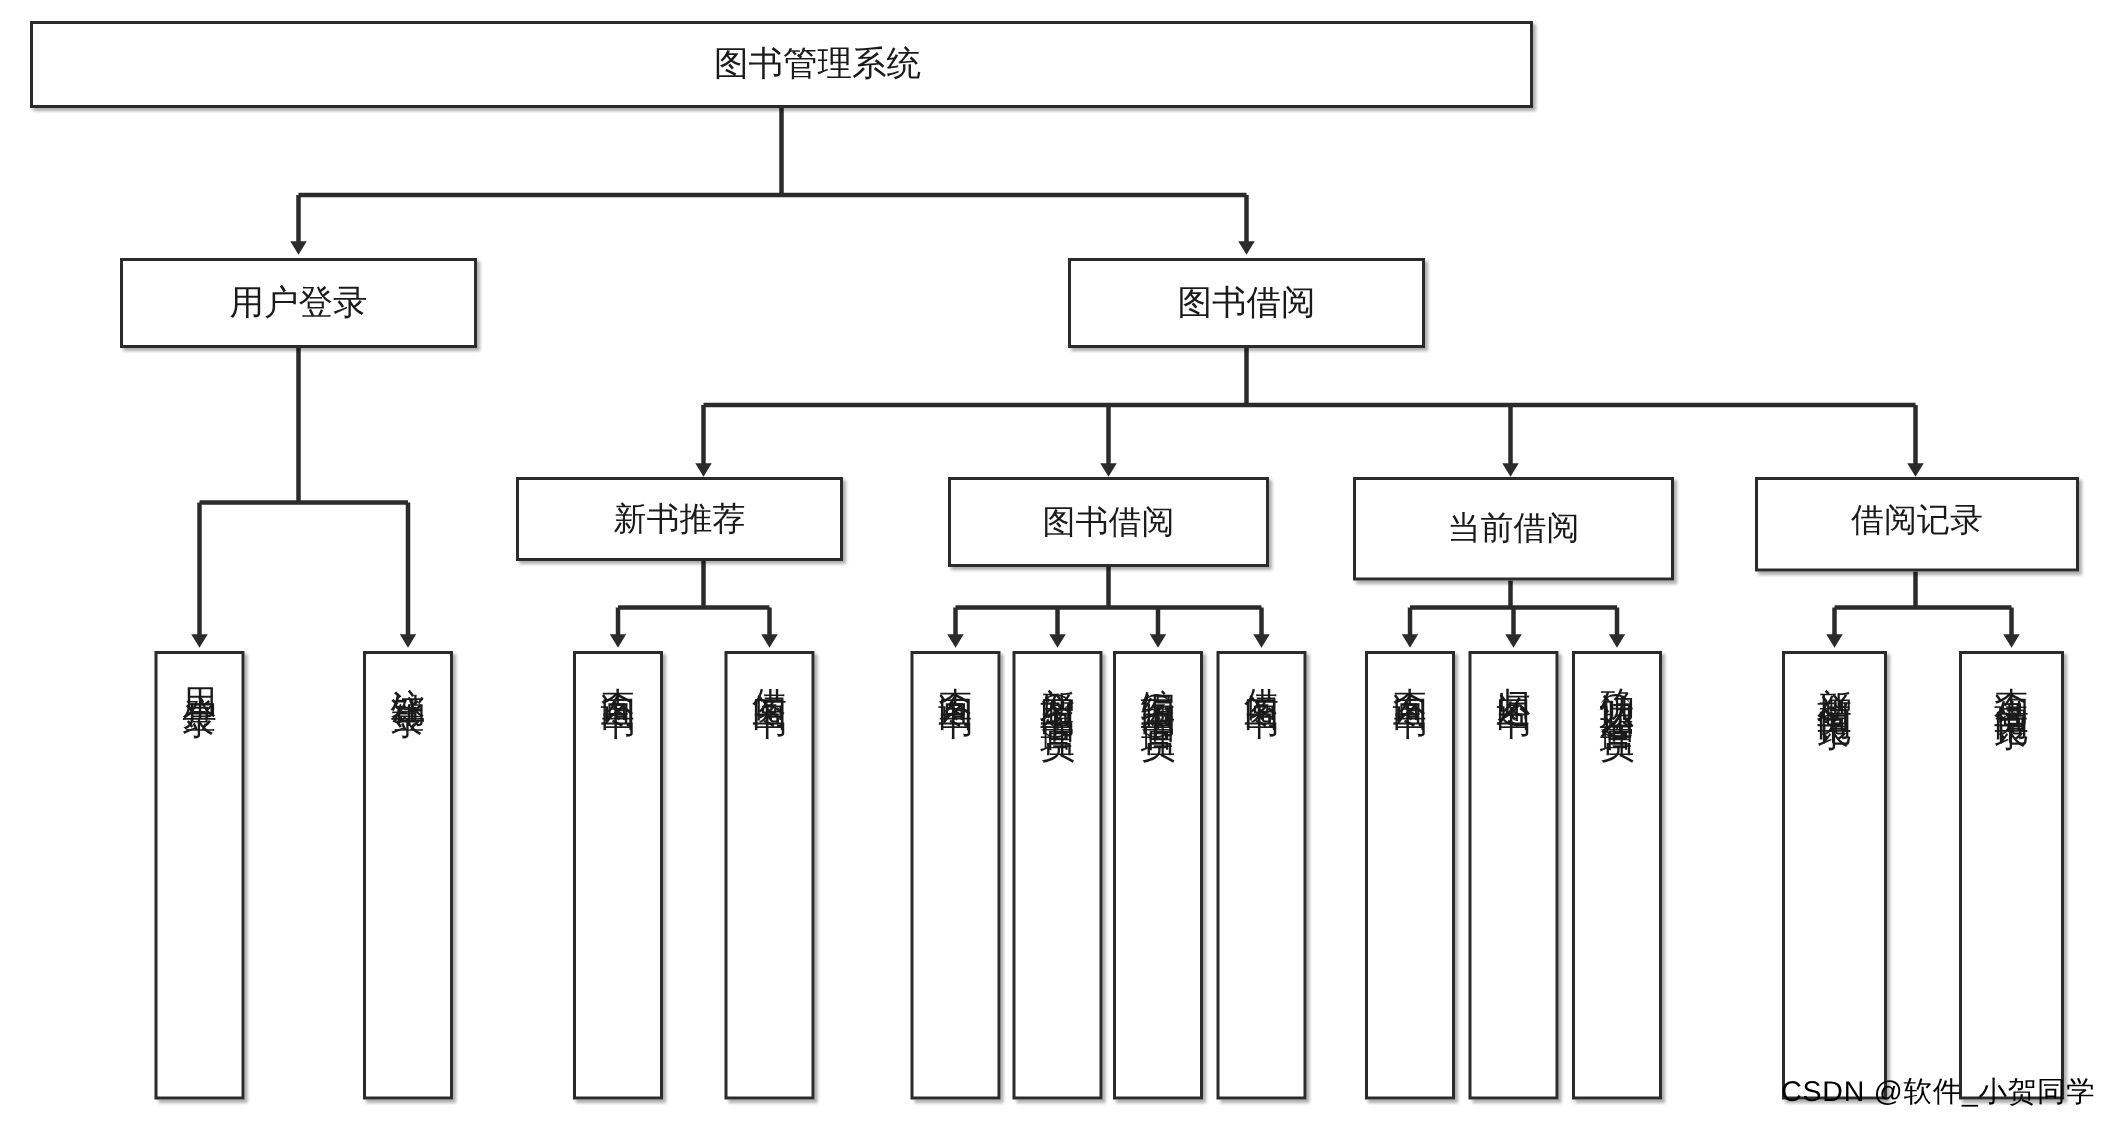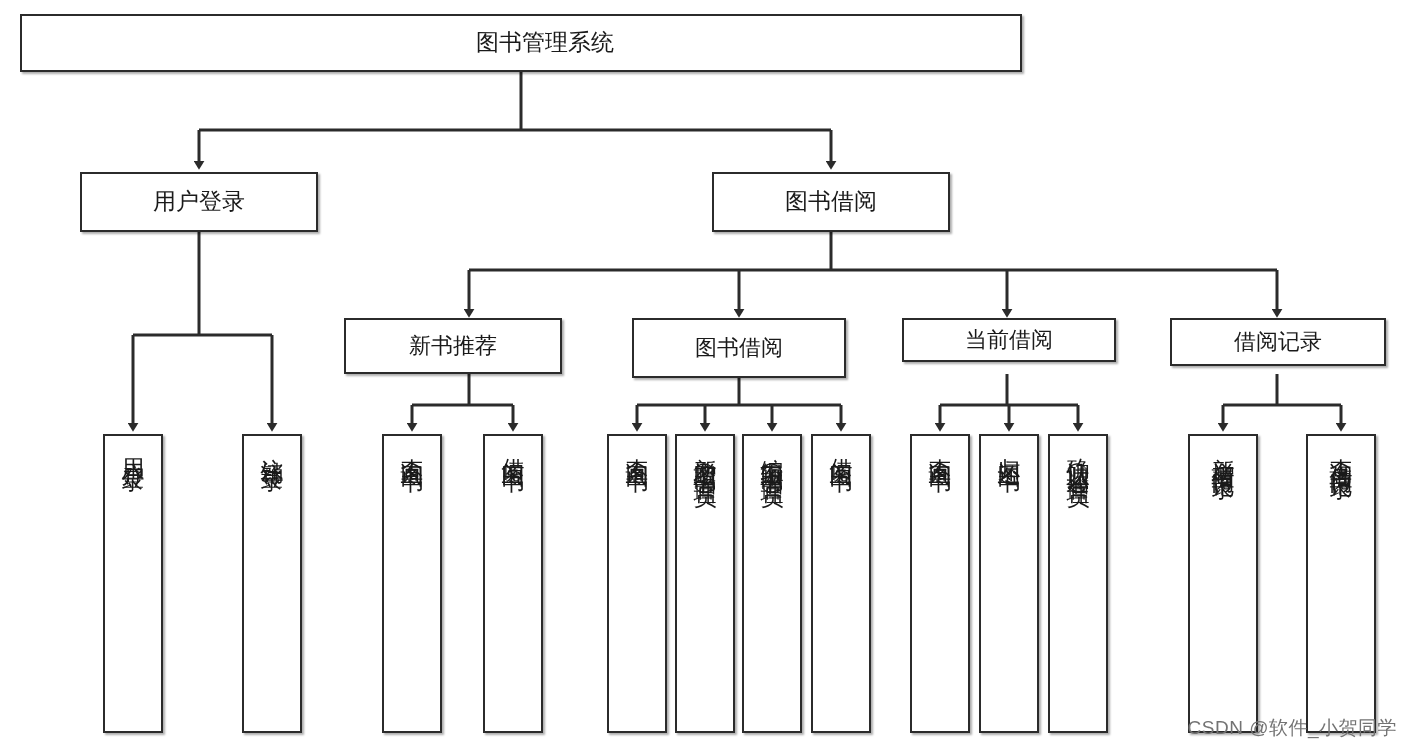--- a/index.html
+++ b/index.html
@@ -67,21 +67,21 @@
     line-height: 1;
     white-space: nowrap;
   }
 
   
   #watermark {
     position: absolute;
     right: 8px;
     bottom: 6px;
     font-size: 19px;
-    color: #737373;
+    color: #000000;
     letter-spacing: 0.5px;
     user-select: none;
     white-space: nowrap;
   }
 </style>
 </head>
 <body>
 
 <div id="canvas">
 
@@ -148,25 +148,25 @@
   </div>
 
   <div class="node lvl2 horiz" style="left:344px; top:318px; width:218px; height:56px;">
     <span class="label">新书推荐</span>
   </div>
 
   <div class="node lvl2 horiz" style="left:632px; top:318px; width:214px; height:60px;">
     <span class="label">图书借阅</span>
   </div>
 
-  <div class="node lvl2 horiz" style="left:902px; top:318px; width:214px; height:44px;">
+  <div class="node lvl2 horiz" style="left:902px; top:318px; width:214px; height:69px;">
     <span class="label">当前借阅</span>
   </div>
 
-  <div class="node lvl2 horiz" style="left:1170px; top:318px; width:216px; height:48px;">
+  <div class="node lvl2 horiz" style="left:1170px; top:318px; width:216px; height:63px;font-family:Liberation Mono, monospace;">
     <span class="label">借阅记录</span>
   </div>
 
   <div class="node leaf" style="left:103px; top:434px; width:60px; height:299px;">
     <span class="label">用户登录</span>
   </div>
   <div class="node leaf" style="left:242px; top:434px; width:60px; height:299px;">
     <span class="label">注销登录</span>
   </div>
 

